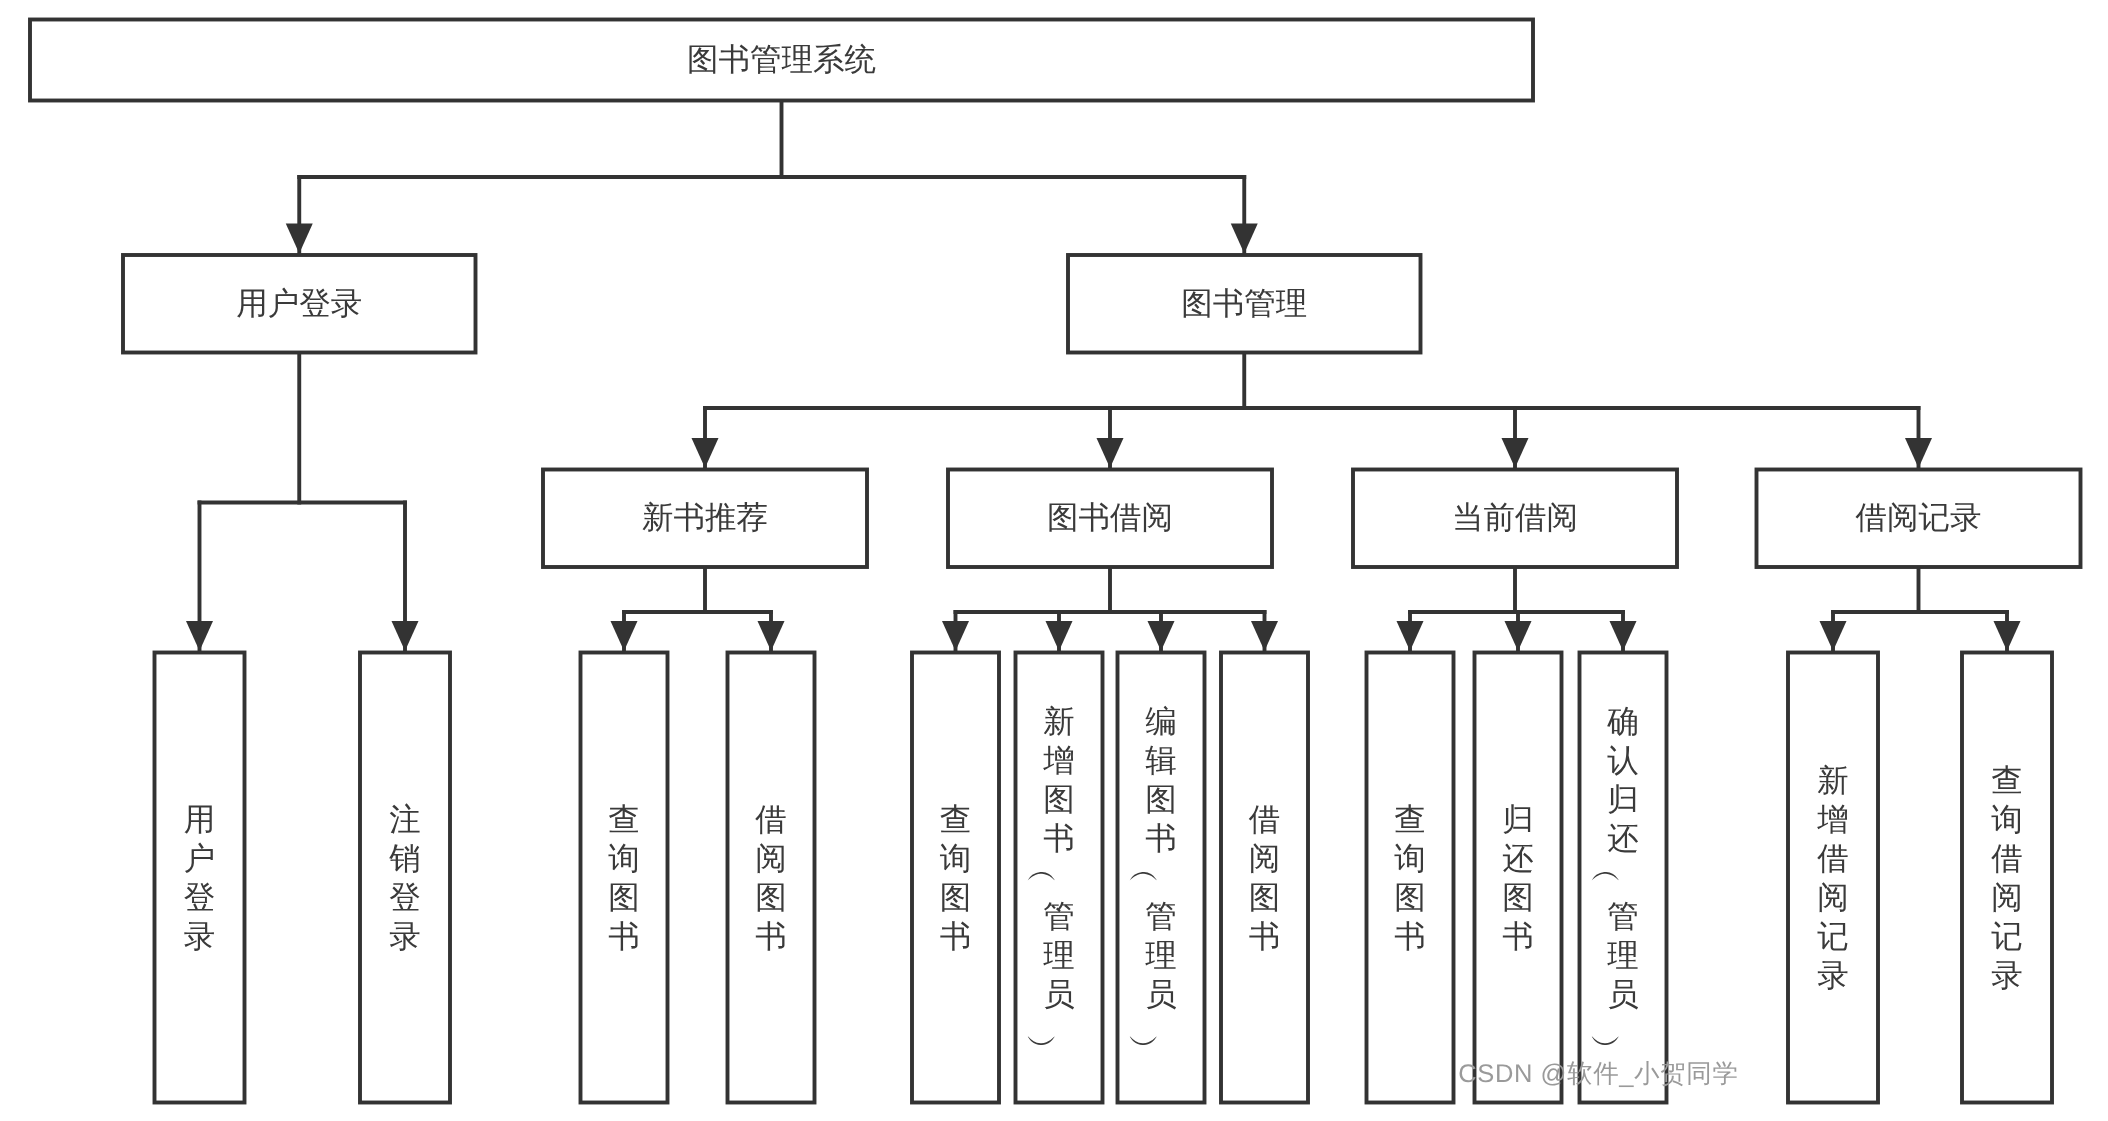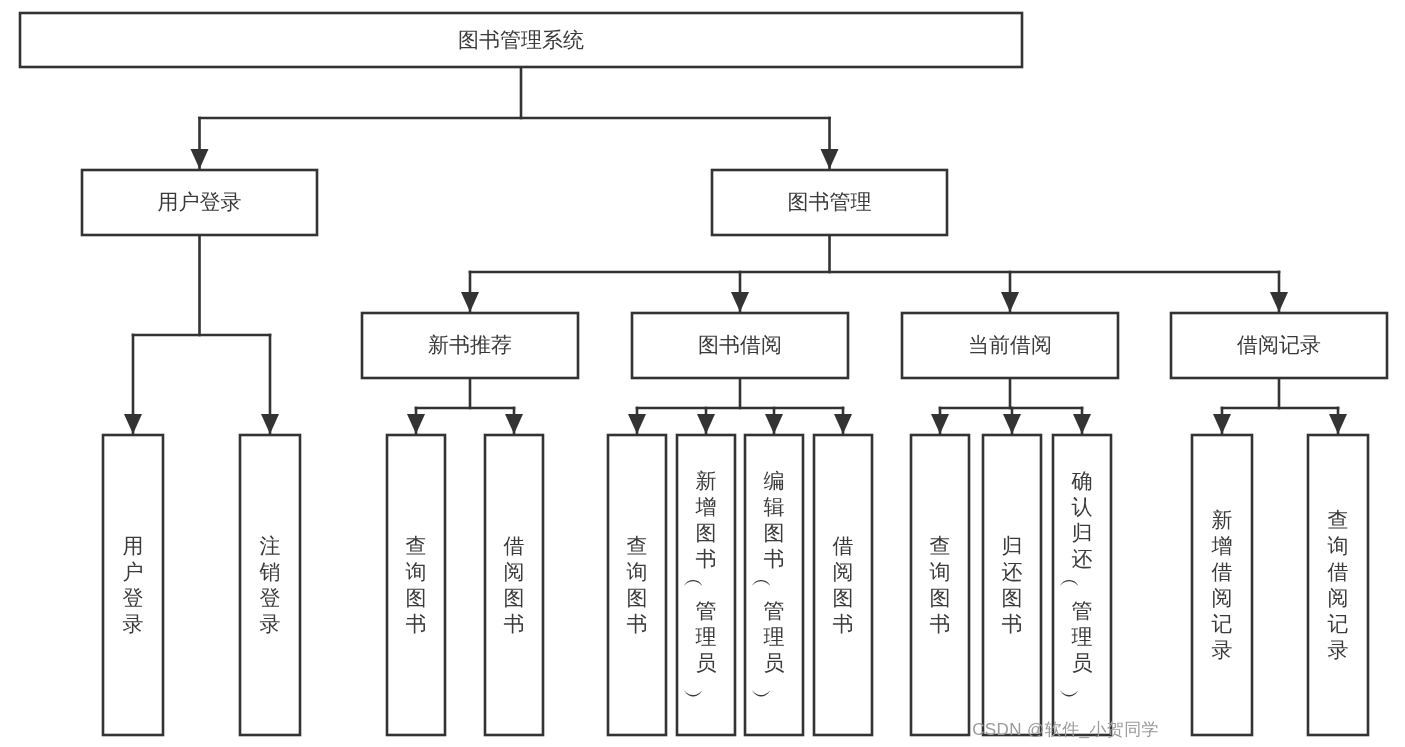--- a/index.html
+++ b/index.html
@@ -52,21 +52,21 @@
   }
   .node-label-v {
     fill: #3a3a3a;
     font-family: "Liberation Sans", "DejaVu Sans", sans-serif;
     font-size: 21px;
     text-anchor: middle;
   }
   .watermark {
     position: absolute;
     right: 8px;
-    bottom: 6px;
+    bottom: 20px;
     font-family: "Liberation Sans", "DejaVu Sans", sans-serif;
     font-size: 17px;
     color: #9a9a9a;
     letter-spacing: 0.4px;
     white-space: nowrap;
     user-select: none;
   }
 </style>
 </head>
 <body>

